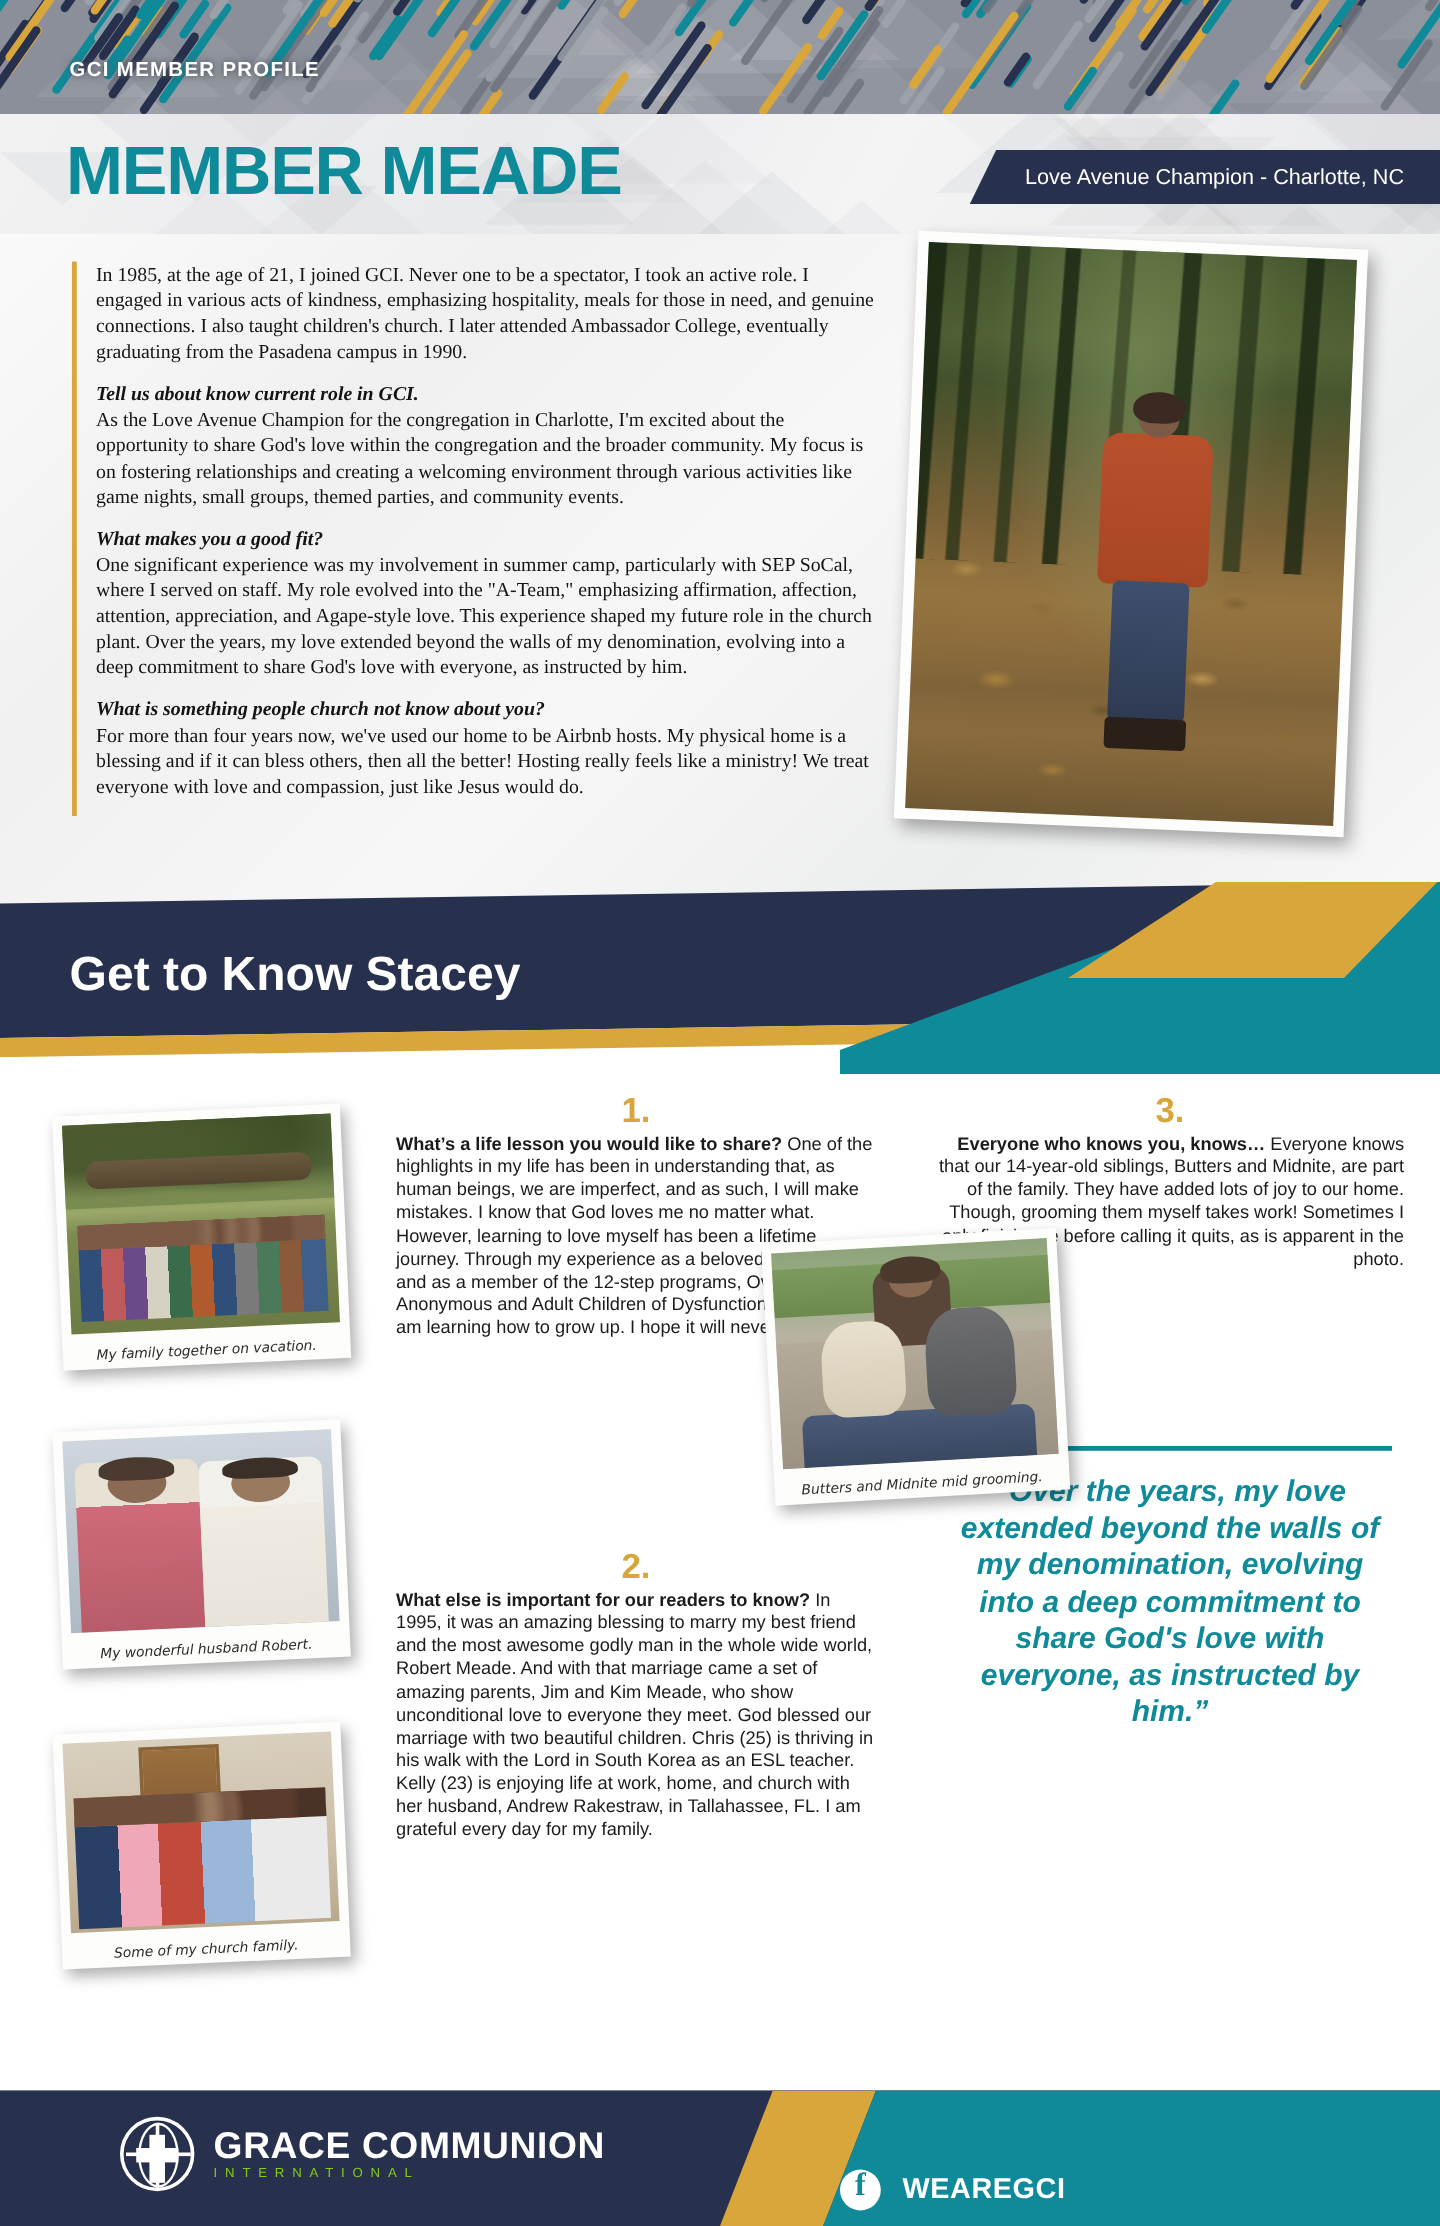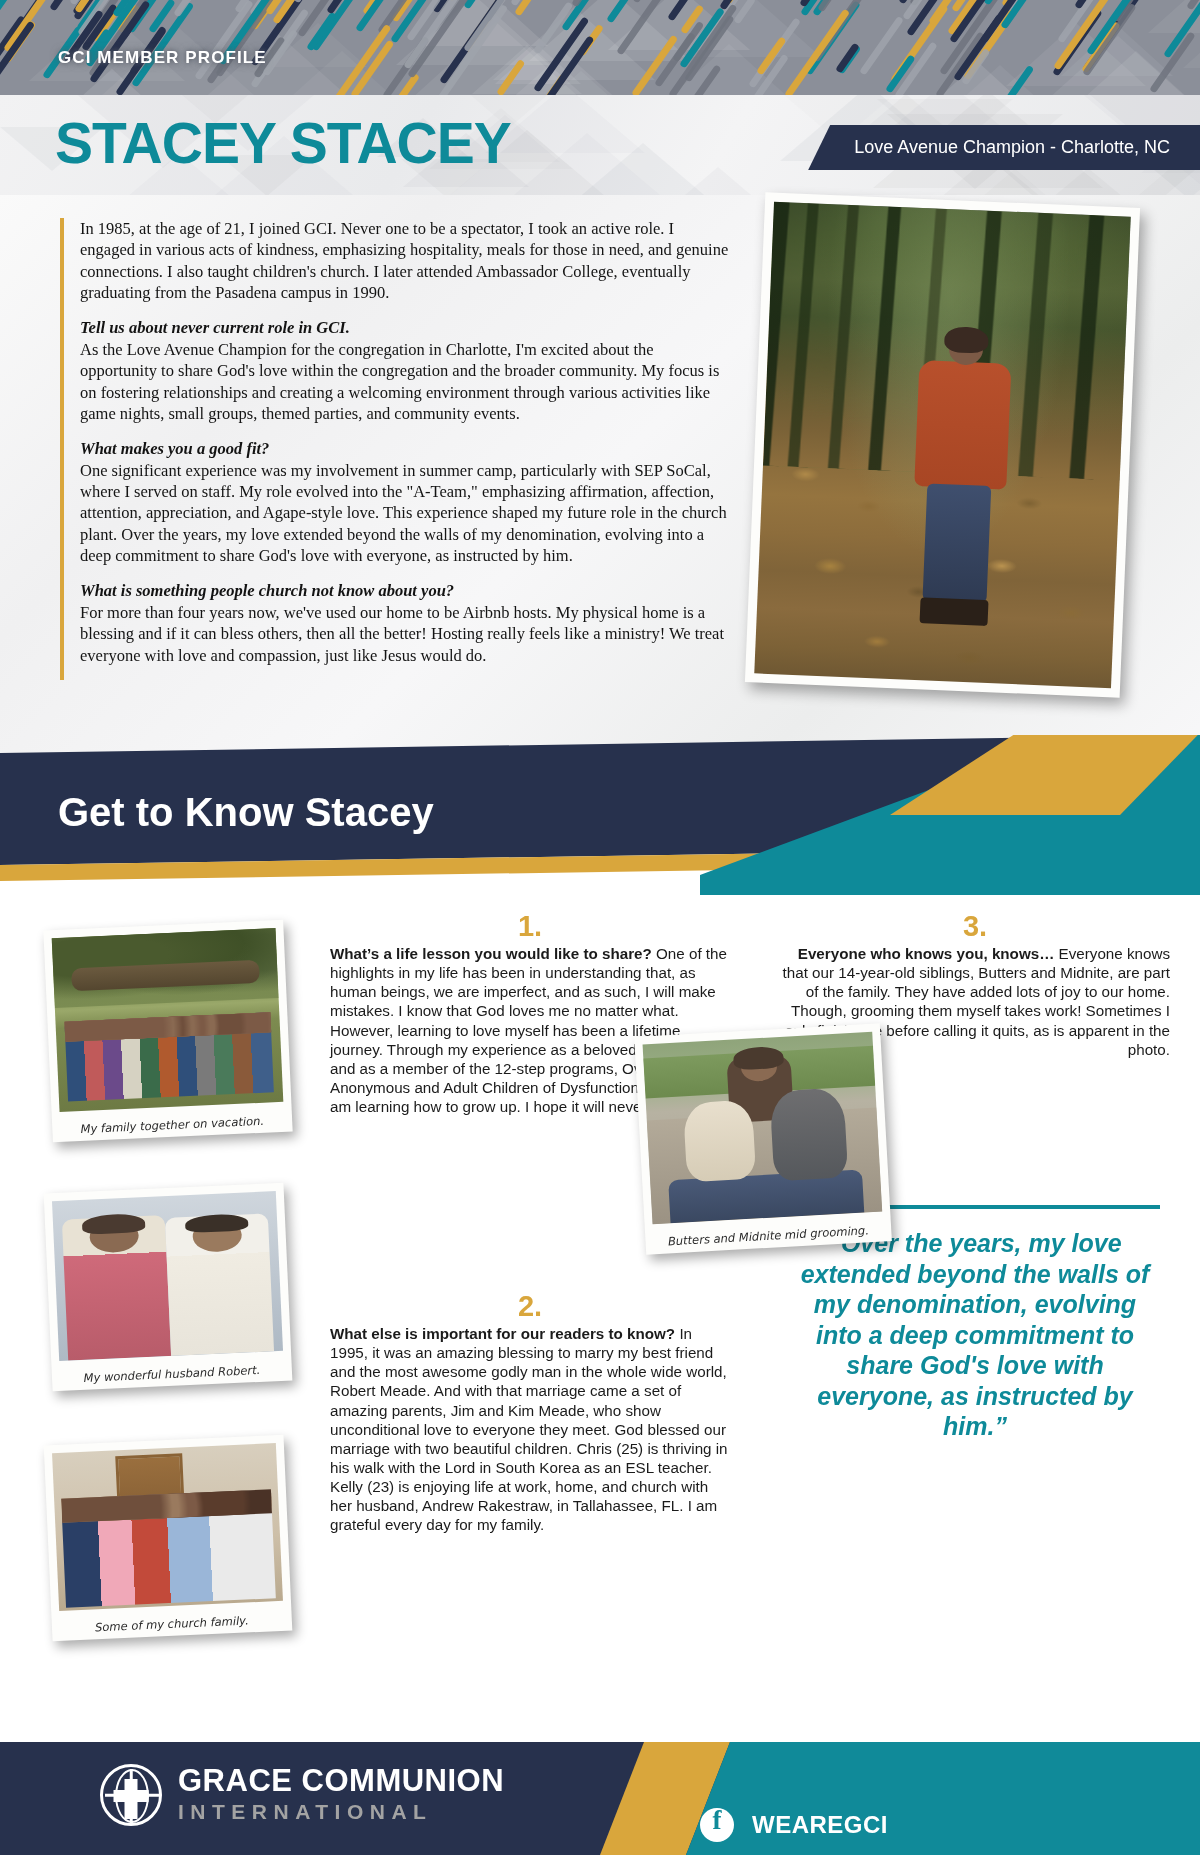--- a/index.html
+++ b/index.html
@@ -352,21 +352,21 @@
     content: ""; position: absolute; left: 2px; top: 50%; width: 54px; height: 2.5px;
     background: #fff; transform: translateY(-50%);
   }
   .globe-e1 { position: absolute; left: 12px; top: 2px; width: 34px; height: 54px;
     border: 2px solid #fff; border-radius: 50%; }
   .globe-cross { position: absolute; left: 50%; top: 12px; transform: translateX(-50%);
     width: 13px; height: 40px; background: #fff; }
   .globe-cross::after { content: ""; position: absolute; left: -11px; top: 11px;
     width: 35px; height: 12px; background: #fff; }
   .logo-txt-1 { color: #fff; font-size: 31px; font-weight: bold; letter-spacing: .5px; line-height: 1.05; }
-  .logo-txt-2 { color: #a3a3a3; font-size: 21px; letter-spacing: 6.5px; line-height: 1.3; font-weight: bold; }
+  .logo-txt-2 { color: #84cc16; font-size: 11px; letter-spacing: 6.5px; line-height: 1.3; }
 
   .social { position: absolute; display: flex; align-items: center; gap: 18px; }
   .s-yt { left: 700px; top: 18px; }
   .s-fb { left: 700px; top: 66px; }
   .yt-badge {
     width: 34px; height: 30px; background: #fff; border-radius: 7px;
     position: relative;
   }
   .yt-badge::after {
     content: ""; position: absolute; left: 13px; top: 9px;
@@ -600,31 +600,31 @@
       <div style="position: absolute; width: 0px; height: 0px; left: 0.0462963px; top: 32.0156px; border-left: 52.7428px solid transparent; border-right: 52.7428px solid transparent; border-top: 44.8314px solid rgba(120, 125, 135, 0.07);"></div>
       <div style="position: absolute; width: 0px; height: 0px; left: 402.85px; top: 38.2935px; border-left: 63.6087px solid transparent; border-right: 63.6087px solid transparent; border-bottom: 54.0674px solid rgba(120, 125, 135, 0.06);"></div>
       <div style="position: absolute; width: 0px; height: 0px; left: 449.789px; top: 20.1629px; border-left: 55.9355px solid transparent; border-right: 55.9355px solid transparent; border-bottom: 47.5452px solid rgba(120, 125, 135, 0.035);"></div>
       <div style="position: absolute; width: 0px; height: 0px; left: 1077.9px; top: 59.414px; border-left: 109.97px solid transparent; border-right: 109.97px solid transparent; border-bottom: 93.4746px solid rgba(120, 125, 135, 0.04);"></div>
       <div style="position: absolute; width: 0px; height: 0px; left: 779.779px; top: -10.3112px; border-left: 89.6632px solid transparent; border-right: 89.6632px solid transparent; border-bottom: 76.2138px solid rgba(120, 125, 135, 0.07);"></div>
       <div style="position: absolute; width: 0px; height: 0px; left: 936.903px; top: 74.2588px; border-left: 78.2246px solid transparent; border-right: 78.2246px solid transparent; border-bottom: 66.4909px solid rgba(120, 125, 135, 0.03);"></div>
       <div style="position: absolute; width: 0px; height: 0px; left: 1152.98px; top: 50.4698px; border-left: 67.0123px solid transparent; border-right: 67.0123px solid transparent; border-top: 56.9605px solid rgba(120, 125, 135, 0.027);"></div>
       <div style="position: absolute; width: 0px; height: 0px; left: 187.263px; top: 40.8526px; border-left: 97.7548px solid transparent; border-right: 97.7548px solid transparent; border-bottom: 83.0916px solid rgba(120, 125, 135, 0.035);"></div>
     </div>
 </div>
-<div class="big-name">STACEY STACEY</div>
+<div class="big-name">MEMBER MEADE</div>
 <div class="role-tab">Love Avenue Champion - Charlotte, NC</div>
 
 <div class="body-bg"></div>
 
 <div class="qa-col">
   <div class="qa-block">
     <div class="qa-a">In 1985, at the age of 21, I joined GCI. Never one to be a spectator, I took an active role. I engaged in various acts of kindness, emphasizing hospitality, meals for those in need, and genuine connections. I also taught children's church. I later attended Ambassador College, eventually graduating from the Pasadena campus in 1990.</div>
   </div>
   <div class="qa-block">
-    <div class="qa-q">Tell us about never current role in GCI.</div>
+    <div class="qa-q">Tell us about know current role in GCI.</div>
     <div class="qa-a">As the Love Avenue Champion for the congregation in Charlotte, I'm excited about the opportunity to share God's love within the congregation and the broader community. My focus is on fostering relationships and creating a welcoming environment through various activities like game nights, small groups, themed parties, and community events.</div>
   </div>
   <div class="qa-block">
     <div class="qa-q">What makes you a good fit?</div>
     <div class="qa-a">One significant experience was my involvement in summer camp, particularly with SEP SoCal, where I served on staff. My role evolved into the "A-Team," emphasizing affirmation, affection, attention, appreciation, and Agape-style love. This experience shaped my future role in the church plant. Over the years, my love extended beyond the walls of my denomination, evolving into a deep commitment to share God's love with everyone, as instructed by him.</div>
   </div>
   <div class="qa-block">
     <div class="qa-q">What is something people church not know about you?</div>
     <div class="qa-a">For more than four years now, we've used our home to be Airbnb hosts. My physical home is a blessing and if it can bless others, then all the better! Hosting really feels like a ministry! We treat everyone with love and compassion, just like Jesus would do.</div>
   </div>

